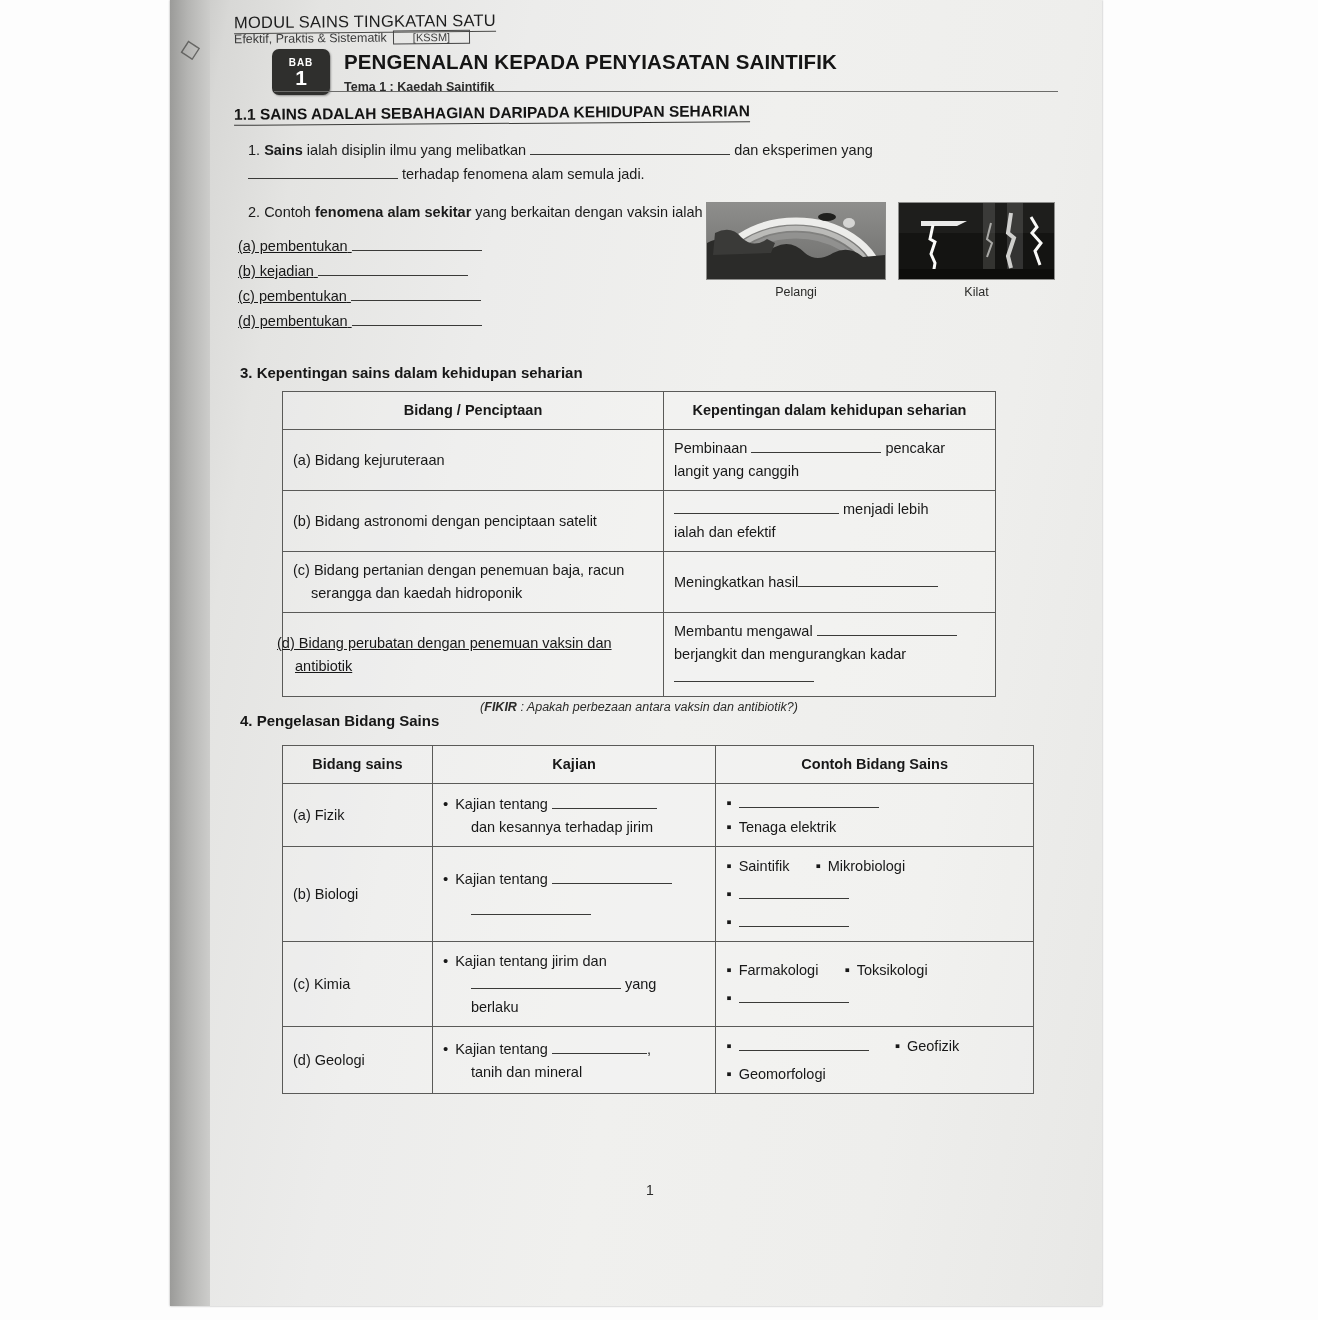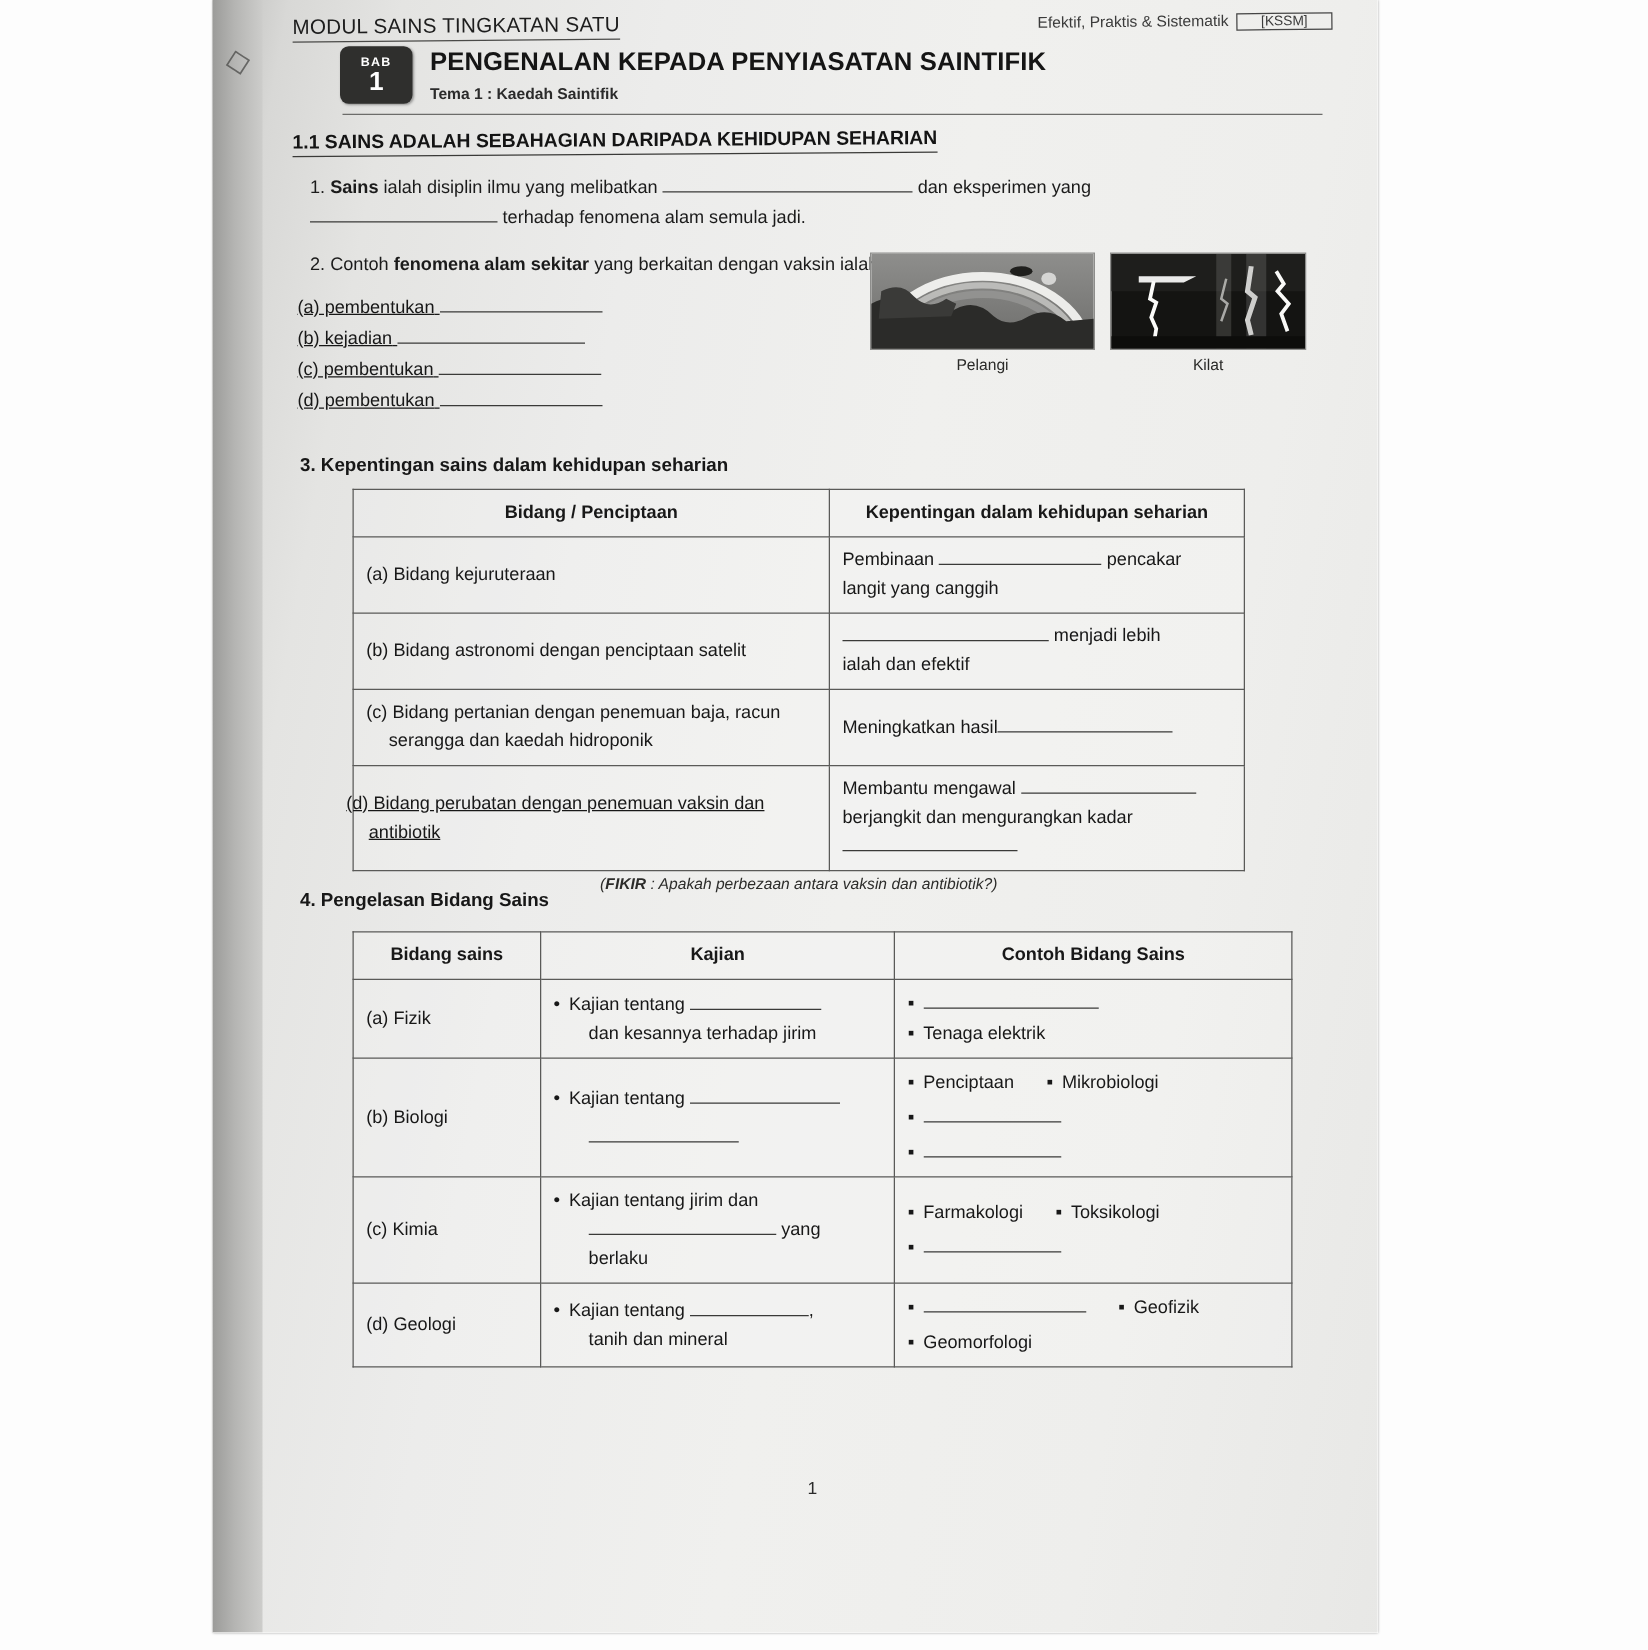--- a/index.html
+++ b/index.html
@@ -34,20 +34,21 @@
   }
   #content{
     position:absolute;left:32px;top:6px;width:840px;height:1240px;
     color:#171717;
   }
   
   .hdr{position:relative;height:96px;}
   .hdr-top{
     display:flex;justify-content:space-between;align-items:flex-start;
     padding:6px 4px 0 4px;
+    flex-direction:column;
   }
   .modul{
     font-size:16.5px;letter-spacing:.2px;color:#1d1d1d;
     border-bottom:1.4px solid #4a4a48;padding-bottom:1px;
     transform:rotate(-0.5deg);
   }
   .brandline{
     font-size:12.5px;color:#3b3b3b;white-space:nowrap;
     transform:rotate(-0.6deg);margin-top:-2px;
   }
@@ -88,21 +89,21 @@
   .b-150{width:150px;}
   .b-140{width:140px;}
   .b-130{width:130px;}
   .b-120{width:120px;}
   .b-110{width:110px;}
   .b-105{width:105px;}
   .b-95{width:95px;}
   .abcd{margin:10px 0 0 8px;font-size:14.5px;line-height:25px;}
   .abcd .row{white-space:nowrap;text-decoration:underline;}
   .figs{
-    position:absolute;right:24px;top:196px;width:350px;display:flex;gap:12px;
+    position:absolute;right:14px;top:196px;width:350px;display:flex;gap:12px;
   }
   .fig{text-align:center;}
   .fig .cap{font-size:12.5px;color:#2a2a28;margin-top:5px;}
   .ph{border:1px solid #8d8d8b;display:block;}
   
   table.sheettbl{
     border-collapse:collapse;width:714px;margin:10px 0 0 52px;
     background:rgba(255,255,255,.18);
   }
   table.sheettbl td,table.sheettbl th{
@@ -316,21 +317,21 @@
         </tr>
 
         <tr>
           <td>(b) Biologi</td>
           <td>
             <div class="dot"><span>Kajian tentang</span> <span class="blank b-120"></span></div>
             <div class="indent-1" style="margin-top:8px;"><span class="blank b-120"></span></div>
           </td>
           <td>
             <div class="two-col">
-              <span class="sq">Penciptaan</span>
+              <span class="sq">Saintifik</span>
               <span class="sq">Mikrobiologi</span>
             </div>
             <div class="sq" style="margin-top:4px;"><span class="blank b-110"></span></div>
             <div class="sq" style="margin-top:4px;"><span class="blank b-110"></span></div>
           </td>
         </tr>
 
         <tr>
           <td>(c)  Kimia</td>
           <td>

